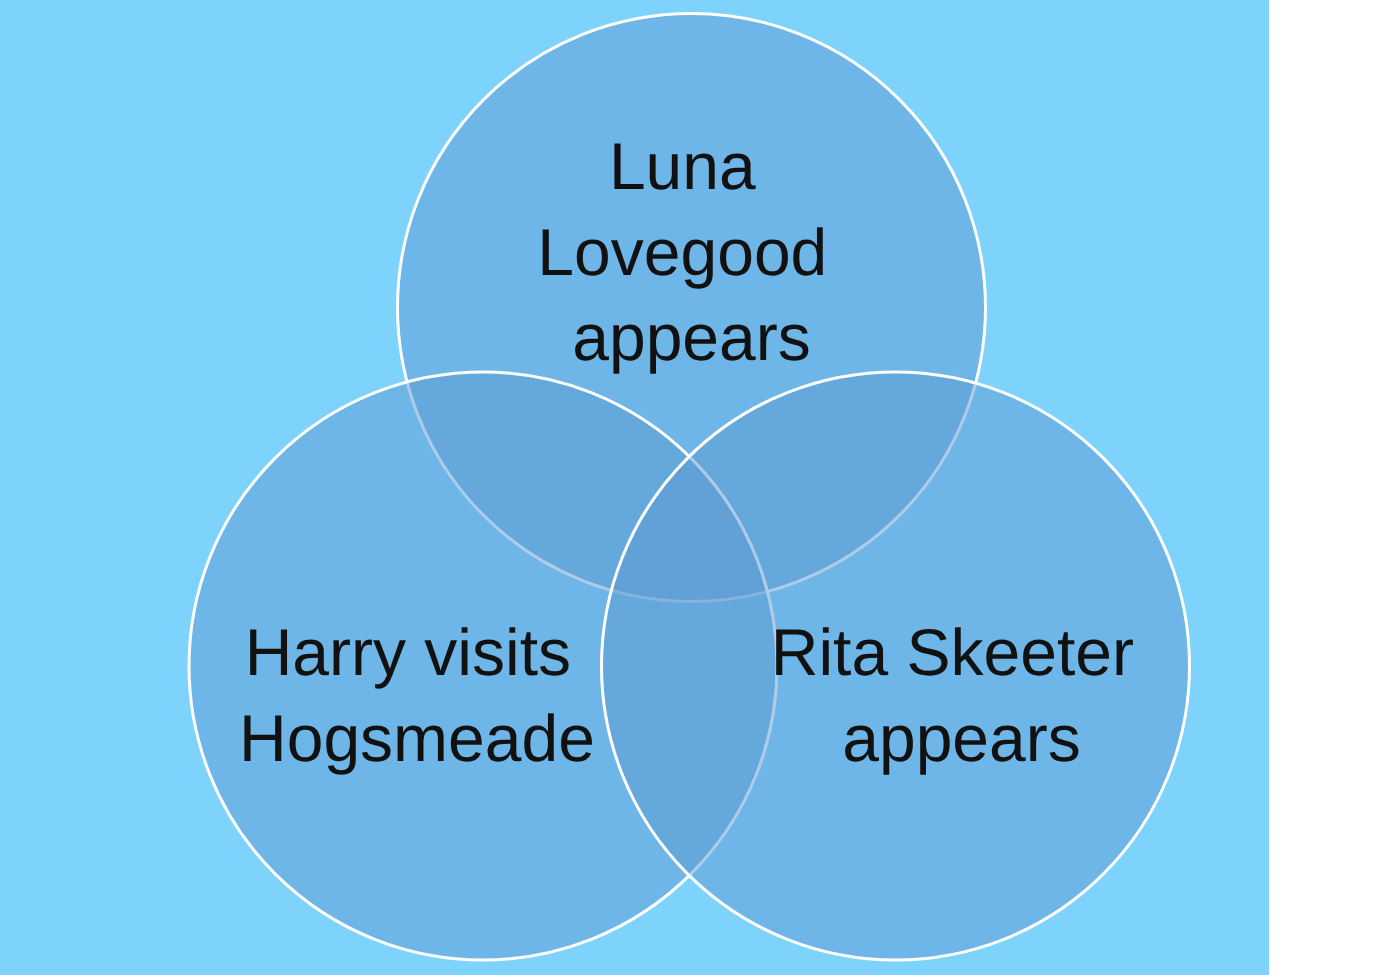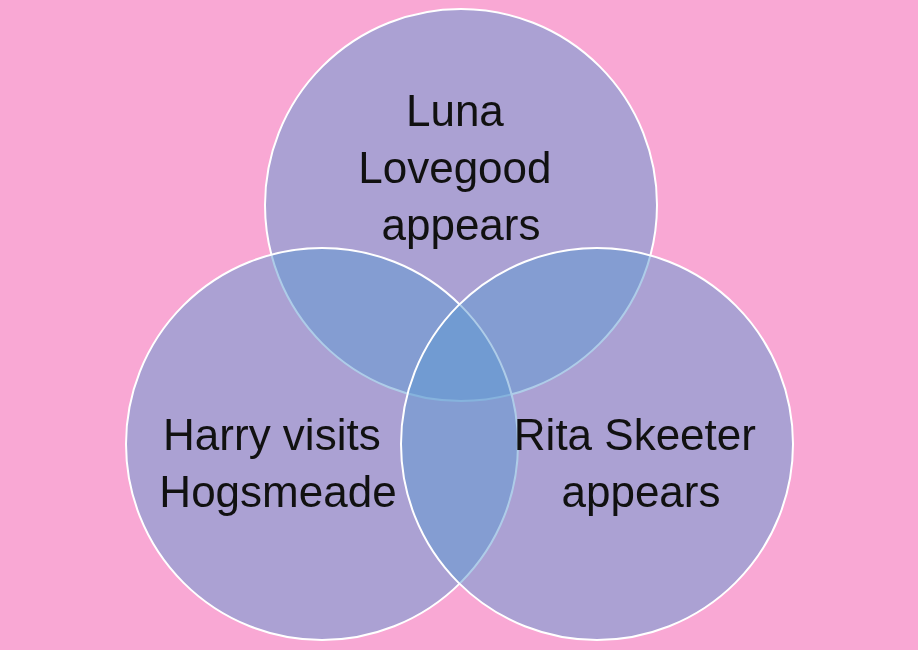--- a/index.html
+++ b/index.html
@@ -5,23 +5,23 @@
   html, body {
     margin: 0;
     padding: 0;
     width: 918px;
     height: 650px;
     background: #ffffff;
     overflow: hidden;
   }
   .stage {
     position: relative;
-    width: 918px;
+    width: 846px;
     height: 650px;
-    background: #f9a8d4;
+    background: #7dd3fc;
   }
   svg.venn {
     display: block;
     width: 918px;
     height: 650px;
   }
   .venn-circle {
     fill-opacity: 0.5;
     stroke: #ffffff;
     stroke-width: 2;

